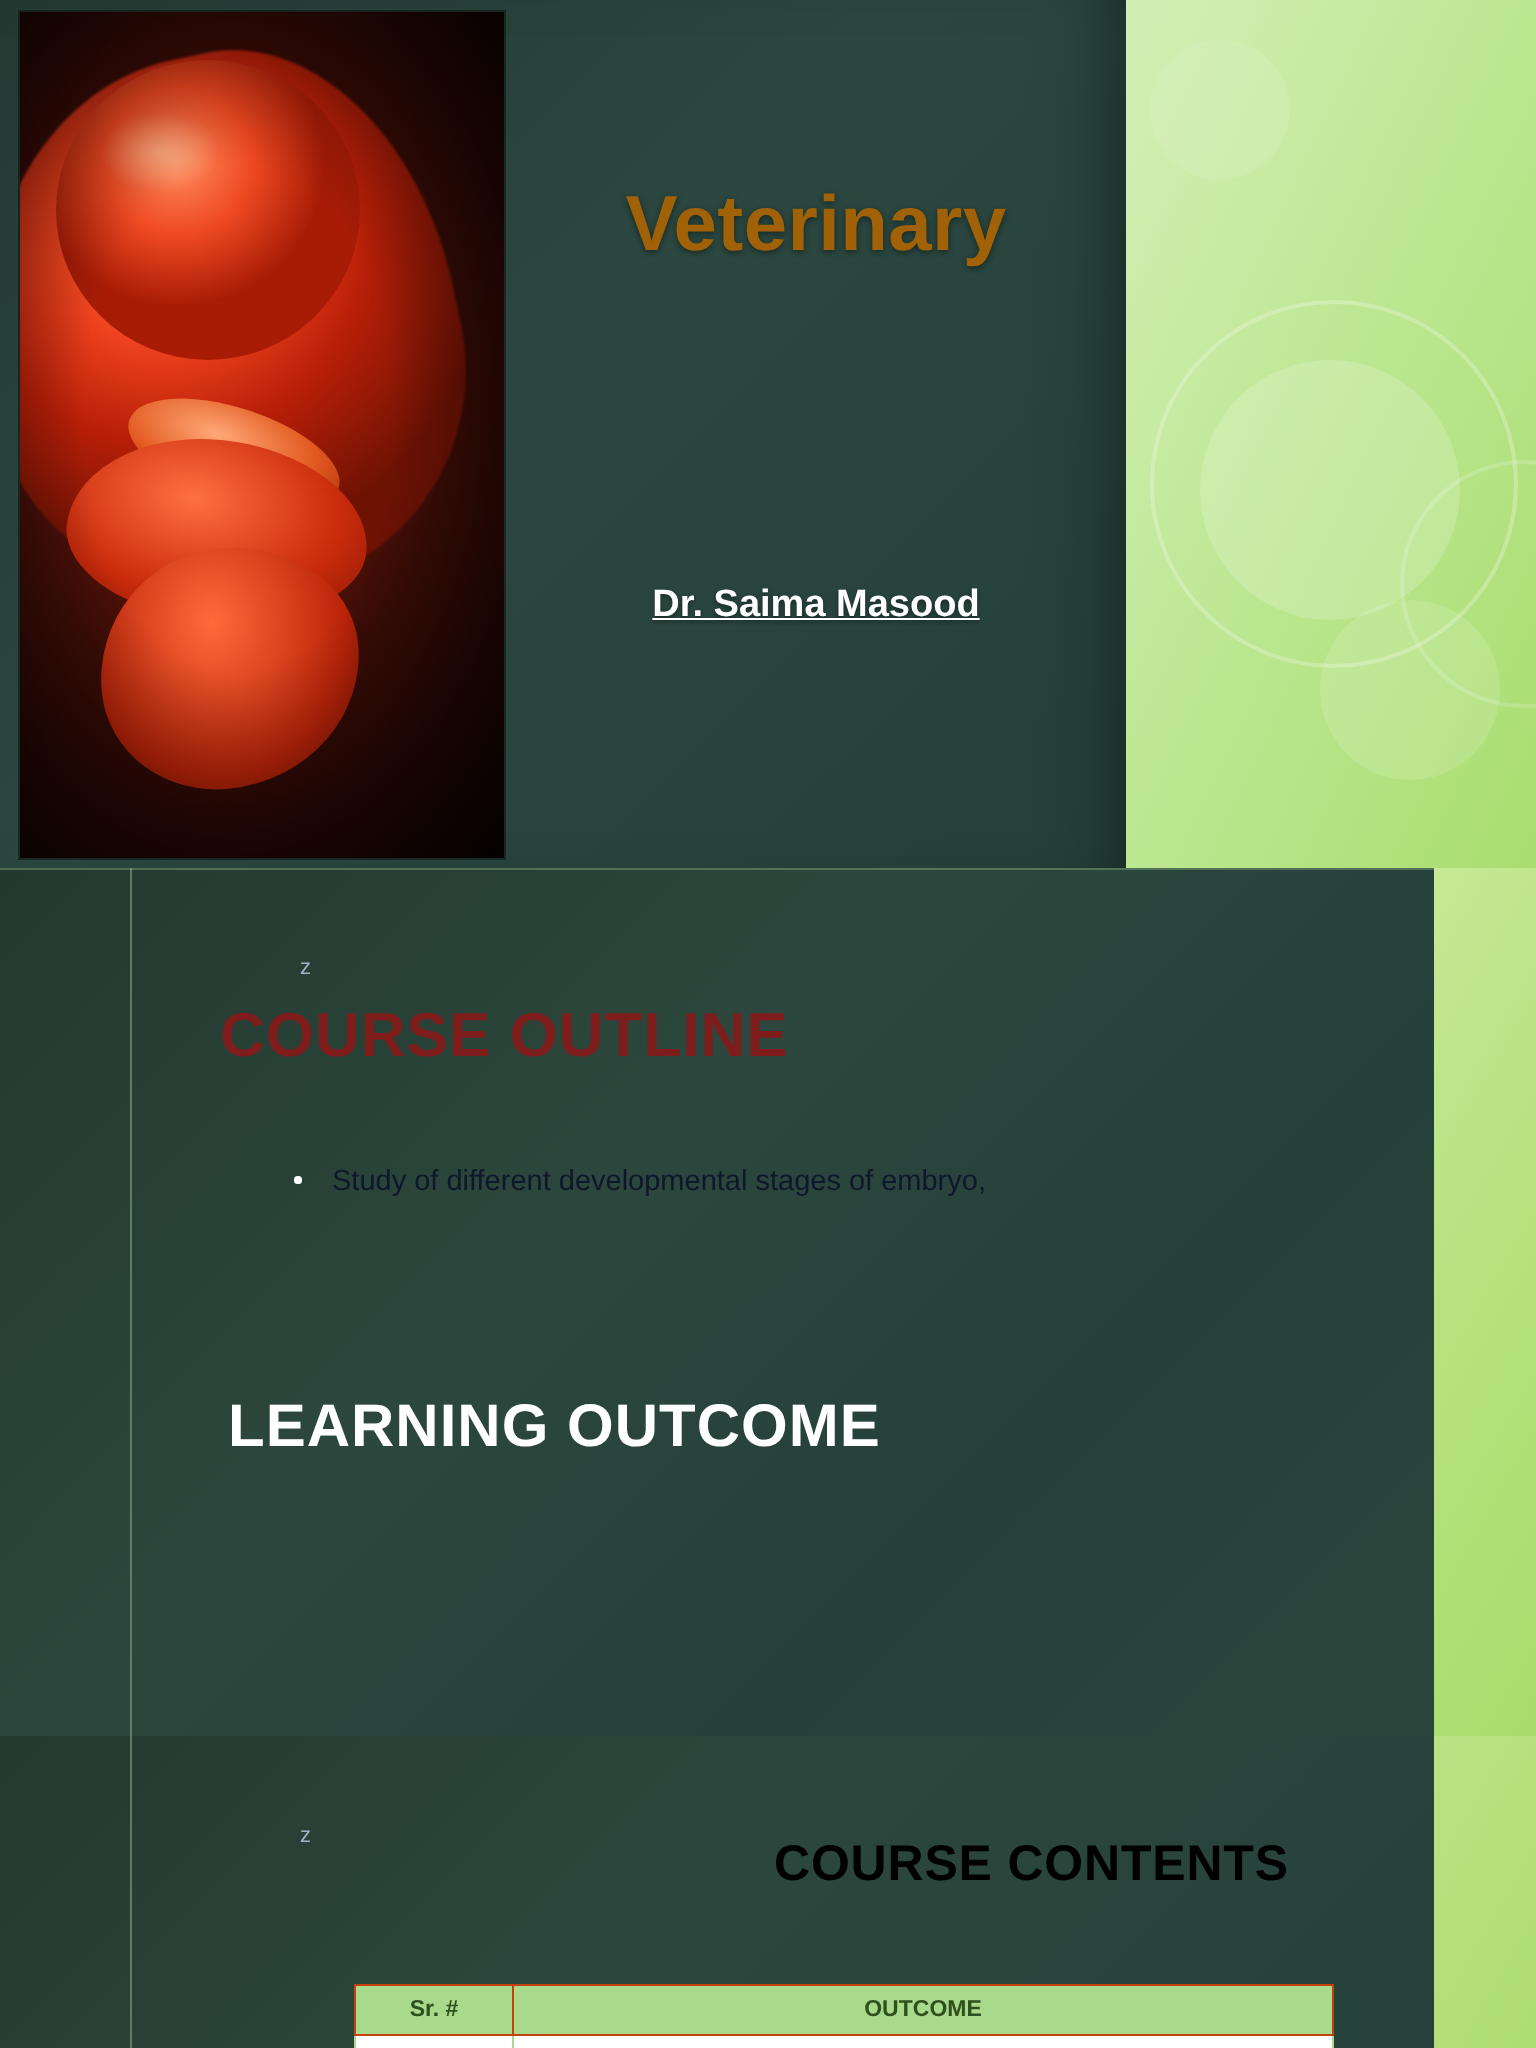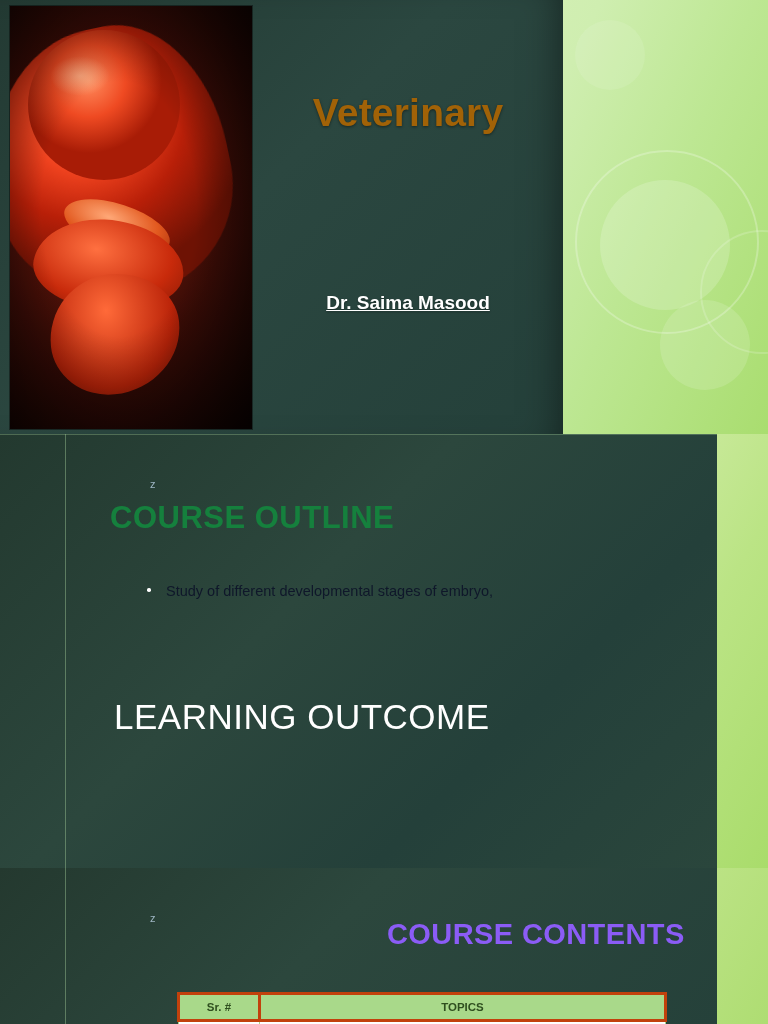--- a/index.html
+++ b/index.html
@@ -222,32 +222,32 @@
     position: absolute;
     left: 150px;
     top: 478px;
     font-size: 11px;
     color: #9fb6c4;
   }
   .h-course-outline {
     position: absolute;
     left: 110px;
     top: 500px;
-    color: #15803d;
+    color: #7f1d1d;
     font-size: 31px;
     font-weight: bold;
     letter-spacing: 0.5px;
   }
   .h-learning-outcome {
     position: absolute;
     left: 114px;
     top: 697px;
     color: #ffffff;
-    font-size: 35px;
-    font-weight: normal;
+    font-size: 30px;
+    font-weight: bold;
     letter-spacing: 0.5px;
   }
   .bullet-list {
     position: absolute;
     margin: 0;
     padding: 0;
     list-style: none;
   }
   .bl-1 { left: 142px; top: 580px; width: 500px; }
   .bl-2 { left: 142px; top: 770px; width: 510px; }
@@ -309,36 +309,36 @@
     position: absolute;
     left: 150px;
     top: 912px;
     font-size: 11px;
     color: #9fb6c4;
   }
   .h-course-contents {
     position: absolute;
     left: 387px;
     top: 918px;
-    color: #8b5cf6;
-    font-size: 29px;
+    color: #000000;
+    font-size: 25px;
     font-weight: bold;
     letter-spacing: 0.4px;
   }
   .contents-table {
     position: absolute;
     left: 177px;
     top: 992px;
     width: 490px;
     border-collapse: collapse;
     table-layout: fixed;
   }
   .contents-table th,
   .contents-table td {
-    border: 3px solid #c2410c;
+    border: 1px solid #c2410c;
     font-size: 11.5px;
     font-weight: bold;
     color: #2f4f1f;
     padding: 4px 6px;
     text-align: center;
     background: #a9d98a;
     height: 16px;
   }
   .contents-table th.col-sr { width: 66px; }
   .contents-table td.empty {
@@ -408,21 +408,21 @@
     <div class="slide3-vline"></div>
   </div>
 
   <div class="slide3-marker">z</div>
   <div class="h-course-contents">COURSE CONTENTS</div>
 
   <table class="contents-table">
     <thead>
       <tr>
         <th class="col-sr">Sr. #</th>
-        <th>TOPICS</th>
+        <th>OUTCOME</th>
       </tr>
     </thead>
     <tbody>
       <tr>
         <td class="empty"></td>
         <td class="empty"></td>
       </tr>
     </tbody>
   </table>
 

